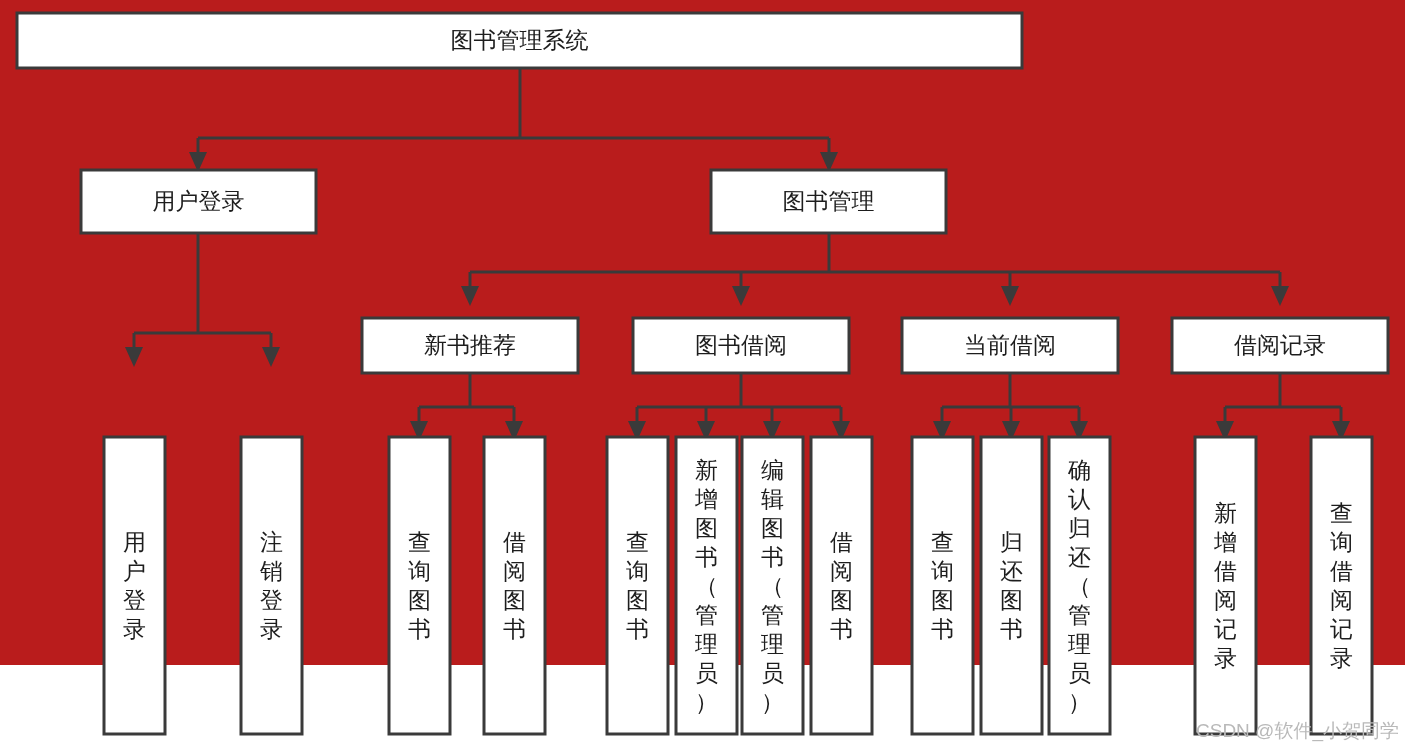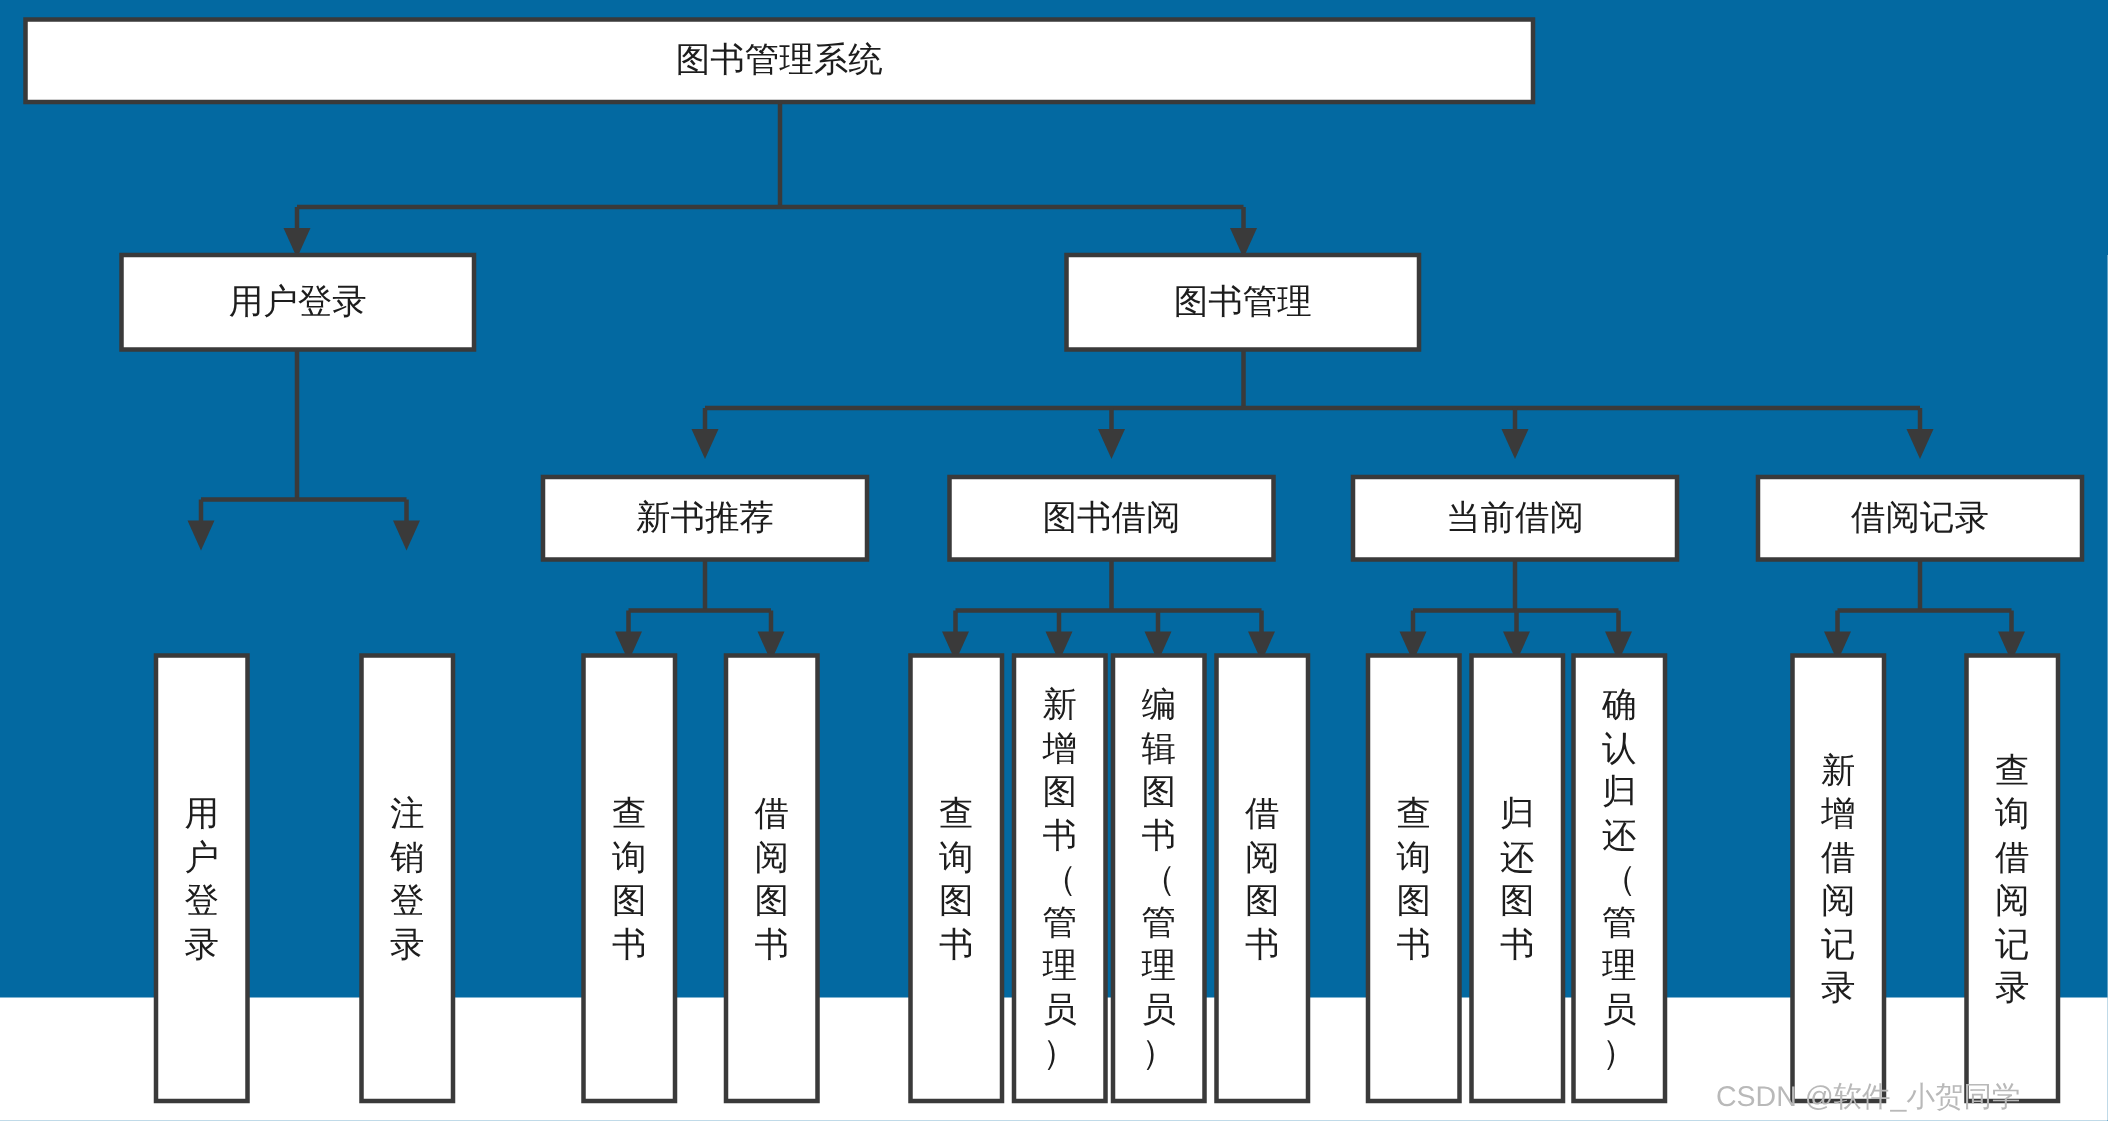--- a/index.html
+++ b/index.html
@@ -11,21 +11,21 @@
   body {
     width: 1405px;
     height: 747px;
     font-family: "Liberation Sans", "DejaVu Sans", sans-serif;
     overflow: hidden;
   }
   #diagram-root {
     position: relative;
     width: 1405px;
     height: 665px;
-    background: #0369a1;
+    background: #b91c1c;
   }
   svg.diagram-canvas {
     position: absolute;
     top: 0;
     left: 0;
     width: 1405px;
     height: 747px;
     display: block;
   }
   .node-box {
@@ -213,14 +213,14 @@
         <g>
           <rect class="node-box" x="1195" y="437" width="61" height="297"></rect>
           <text class="node-label-vertical" x="1225.5" y="521.12"><tspan x="1225.5" dy="0">新</tspan><tspan x="1225.5" dy="29">增</tspan><tspan x="1225.5" dy="29">借</tspan><tspan x="1225.5" dy="29">阅</tspan><tspan x="1225.5" dy="29">记</tspan><tspan x="1225.5" dy="29">录</tspan></text>
         </g>
         <g>
           <rect class="node-box" x="1311" y="437" width="61" height="297"></rect>
           <text class="node-label-vertical" x="1341.5" y="521.12"><tspan x="1341.5" dy="0">查</tspan><tspan x="1341.5" dy="29">询</tspan><tspan x="1341.5" dy="29">借</tspan><tspan x="1341.5" dy="29">阅</tspan><tspan x="1341.5" dy="29">记</tspan><tspan x="1341.5" dy="29">录</tspan></text>
         </g>
       </g>
   </svg>
-  <div class="watermark-text" style="left: 1144px; top: 718px; color: rgb(185, 185, 185);">CSDN @软件_小贺同学</div>
+  <div class="watermark-text" style="left: 1196px; top: 718px; color: rgb(185, 185, 185);">CSDN @软件_小贺同学</div>
 </div>
 
 </body></html>

